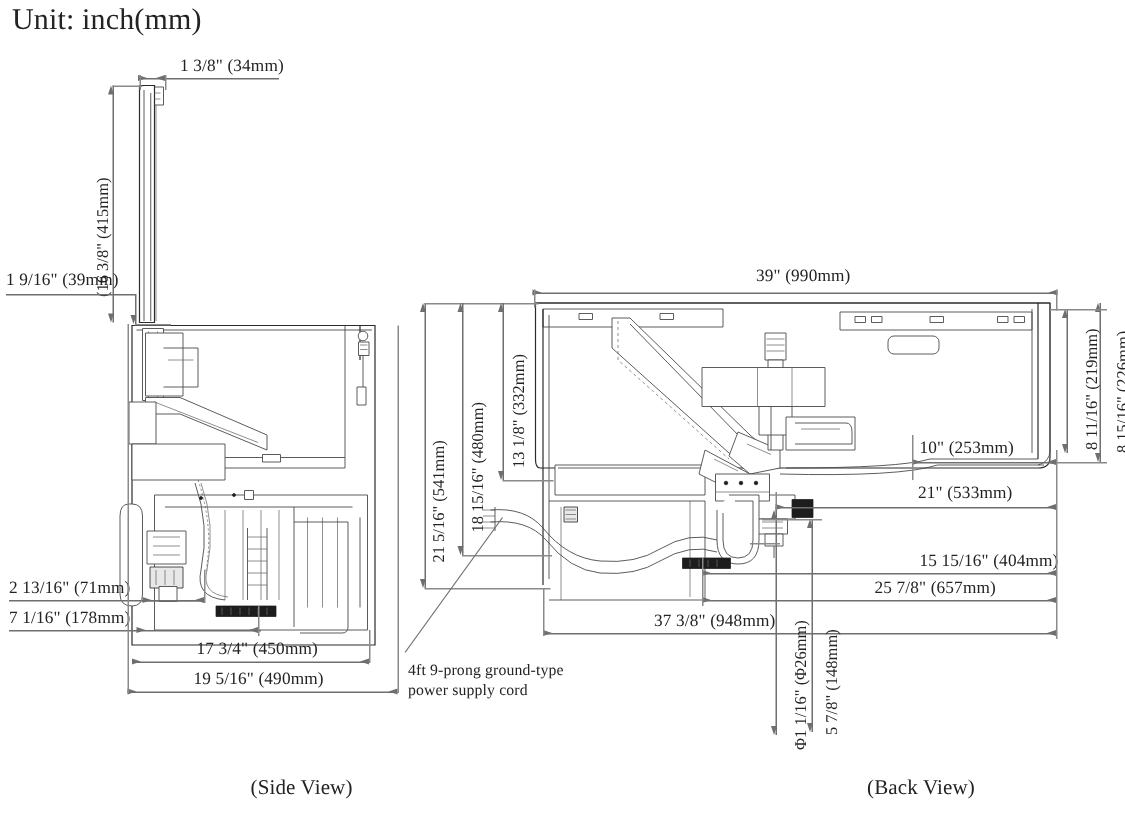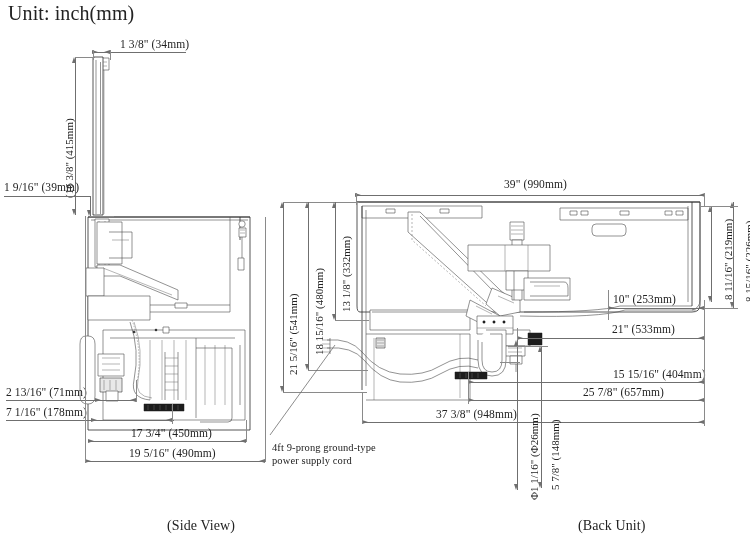--- a/index.html
+++ b/index.html
@@ -337,15 +337,15 @@
 
   <div>
     <svg style="position:absolute;left:265px;top:335px;width:120px;height:105px;overflow:visible;">
       <line x1="5" y1="100" x2="70" y2="10" stroke="#6f6f6f" stroke-width="0.8"></line>
     </svg>
     <div class="txt note" style="left:272px;top:441px;">4ft 9-prong ground-type
 power supply cord</div>
   </div>
 
   <div class="txt caption" style="left:140px;top:518px;margin-left:27px;">(Side View)</div>
-  <div class="txt caption" style="left:578px;top:518px;">(Back Unit)</div>
+  <div class="txt caption" style="left:578px;top:518px;">(Back View)</div>
 
 </div>
 
 </body></html>

